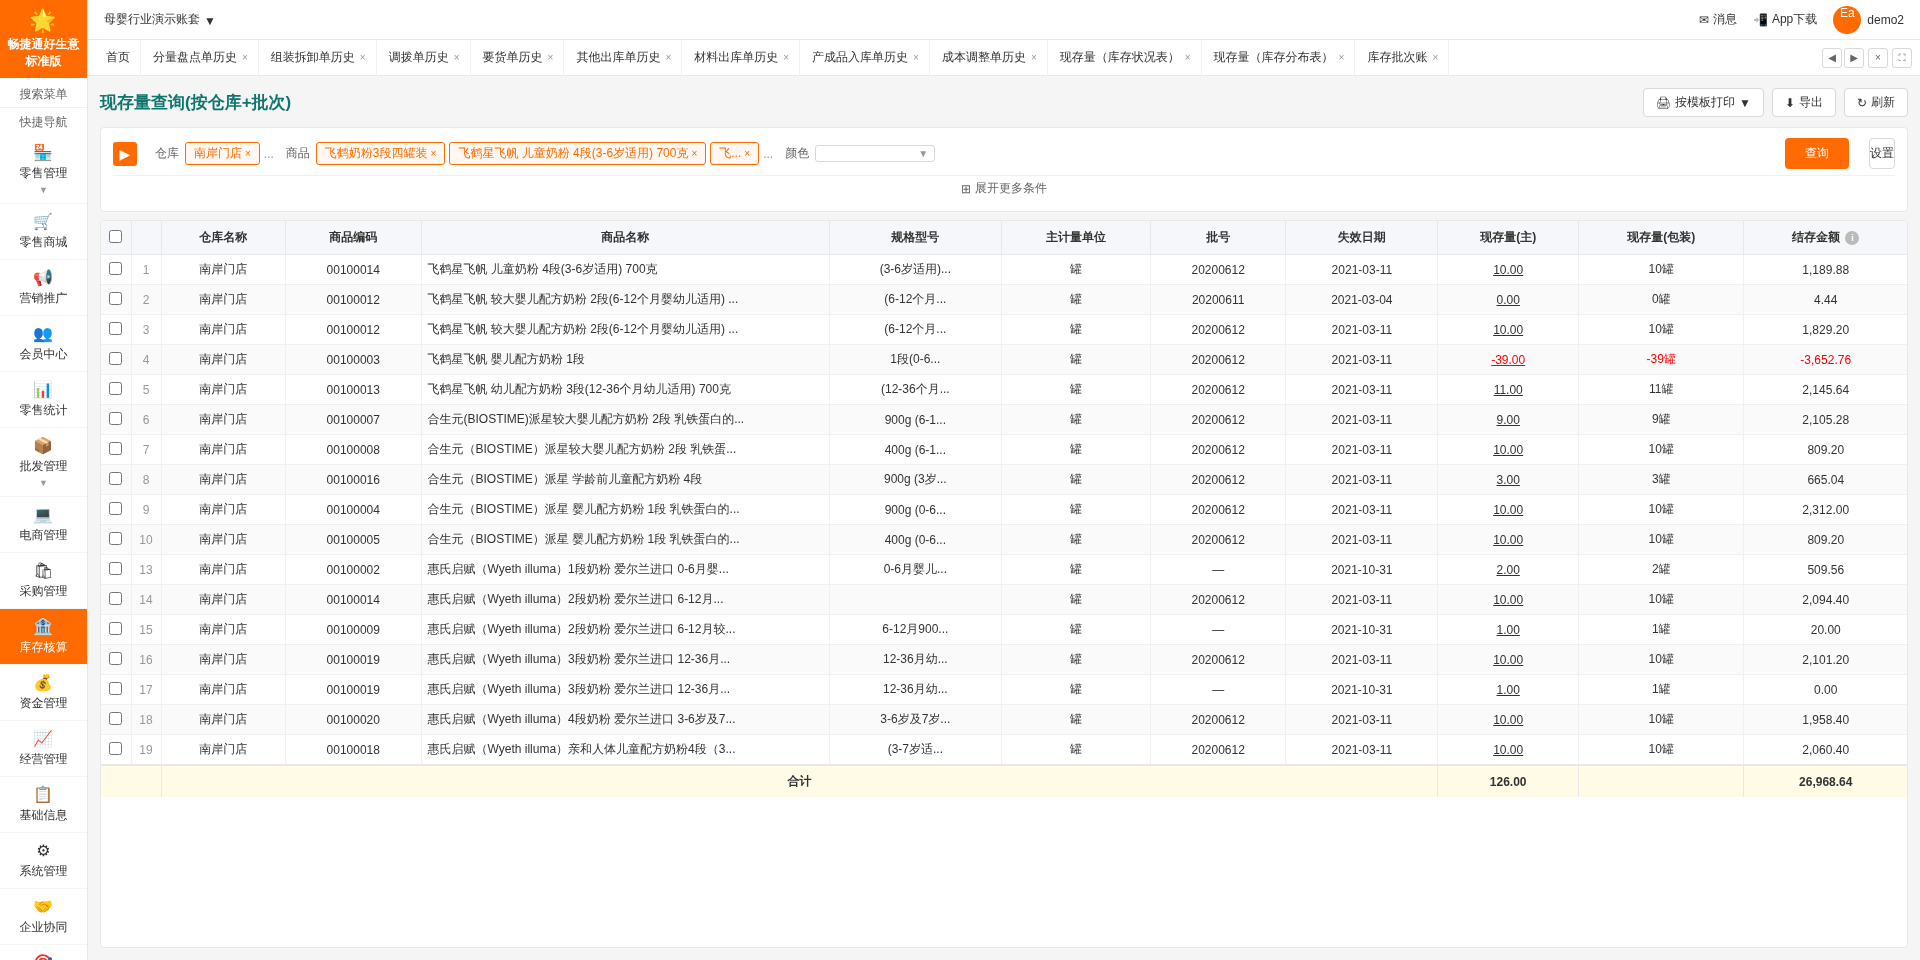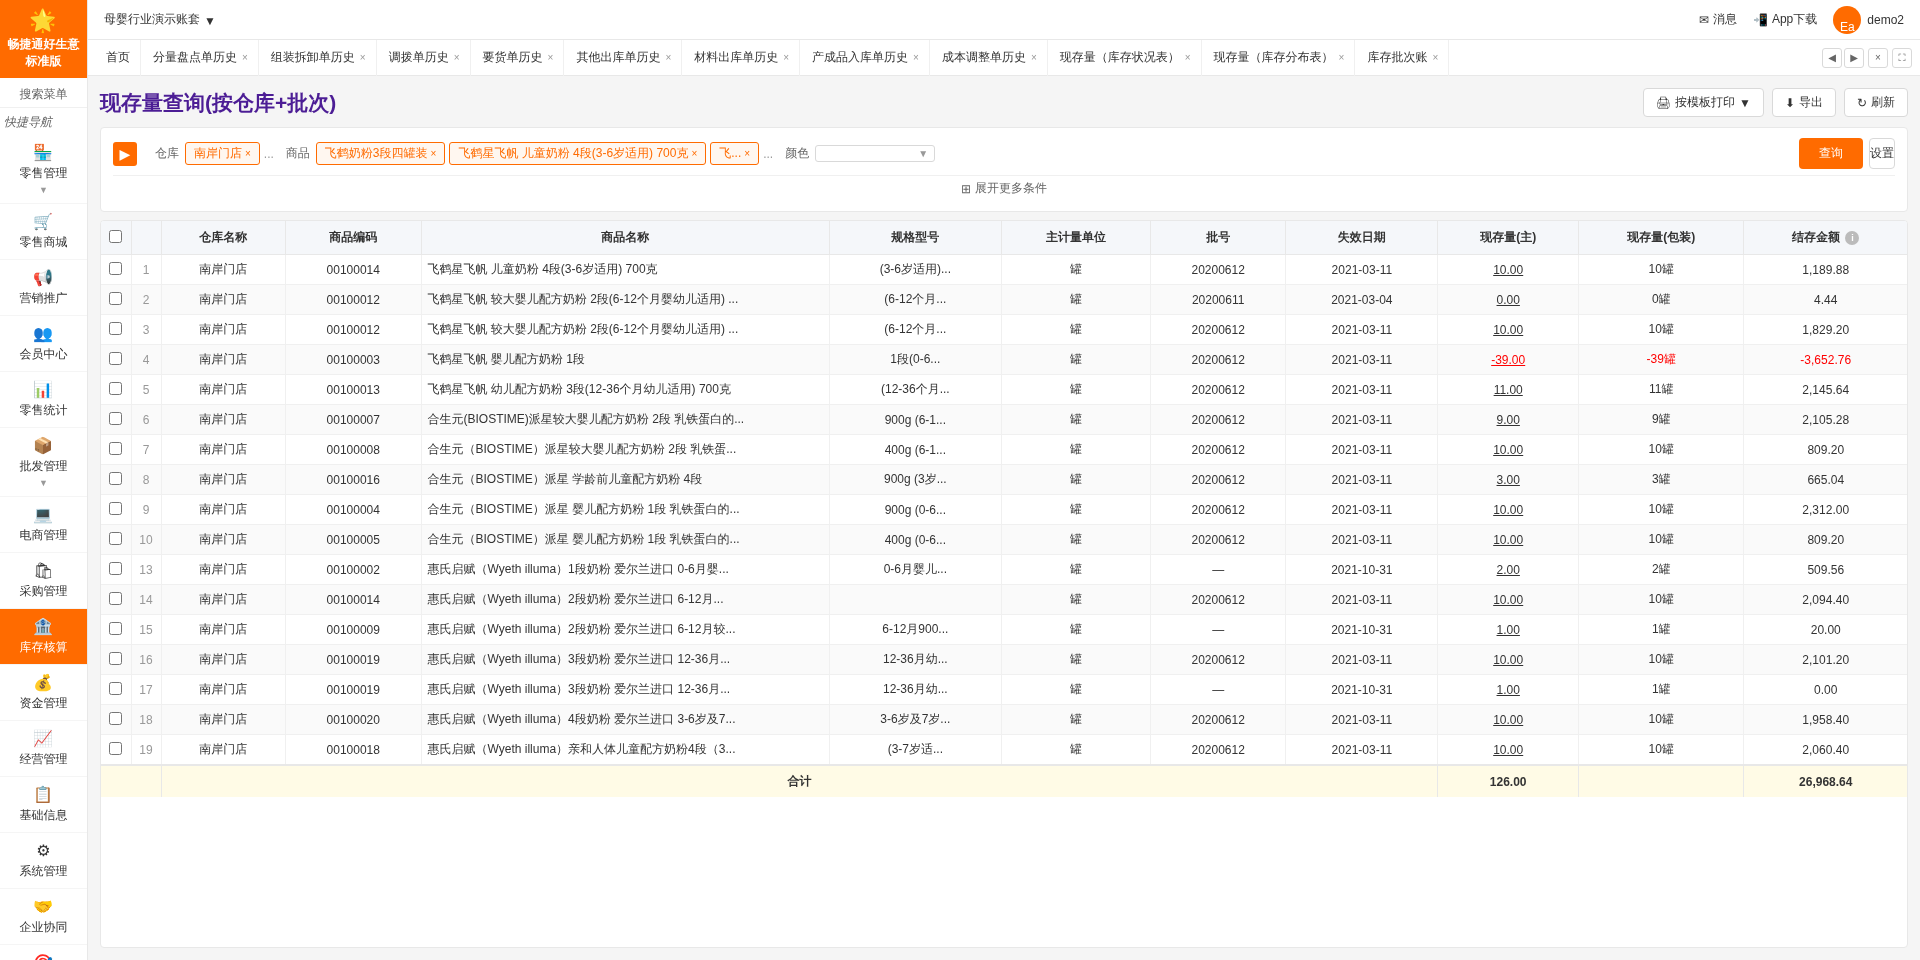--- a/index.html
+++ b/index.html
@@ -37,25 +37,24 @@
       padding: 8px 6px 4px;
       text-align: center;
       color: #666;
       font-size: 11px;
       cursor: pointer;
       border-bottom: 1px solid #f0f0f0;
     }
     .sidebar-nav-label {
       width: 100%;
       padding: 6px 4px 4px;
-      text-align: left;
+      text-align: center;
       color: #666;
       font-size: 11px;
       cursor: pointer;
-      font-style: italic;
     }
     .sidebar-item {
       width: 100%;
       padding: 8px 4px;
       text-align: center;
       color: #333;
       font-size: 11px;
       cursor: pointer;
       display: flex;
       flex-direction: column;
@@ -181,21 +180,21 @@
       color: #333;
       font-size: 12px;
       cursor: pointer;
     }
     .avatar-circle {
       width: 28px;
       height: 28px;
       border-radius: 50%;
       background: #ff6b00;
       display: flex;
-      align-items: flex-end;
+      align-items: flex-start;
       justify-content: center;
       color: #fff;
       font-size: 12px;
     }
     .dropdown-select {
       display: flex;
       align-items: flex-end;
       gap: 4px;
       color: #333;
       font-size: 12px;
@@ -212,23 +211,23 @@
       padding: 12px;
     }
 
     .page-header {
       display: flex;
       align-items: center;
       justify-content: space-between;
       margin-bottom: 10px;
     }
     .page-title {
-      font-size: 21px;
+      font-size: 17px;
       font-weight: bold;
-      color: #4c1d95;
+      color: #0f766e;
     }
     .page-actions {
       display: flex;
       align-items: center;
       gap: 8px;
     }
     .btn-print {
       display: flex;
       align-items: center;
       gap: 4px;
@@ -680,21 +679,21 @@
         </div>
 
         <div class="filter-item">
           <span class="filter-label">颜色</span>
           <div class="filter-input-box">
             <span style="flex:1;color:#ccc;"></span>
             <span class="filter-arrow-down">▼</span>
           </div>
         </div>
 
-        <div style="margin-left:auto;display:flex;gap:6px;border-radius:10px;">
+        <div style="margin-left:auto;display:flex;gap:20px;border-radius:10px;">
           <button class="btn-query">
             <span>查询</span>
           </button>
           <button class="btn-settings">
             <span>设置</span>
           </button>
         </div>
       </div>
 
       <div class="expand-conditions">

